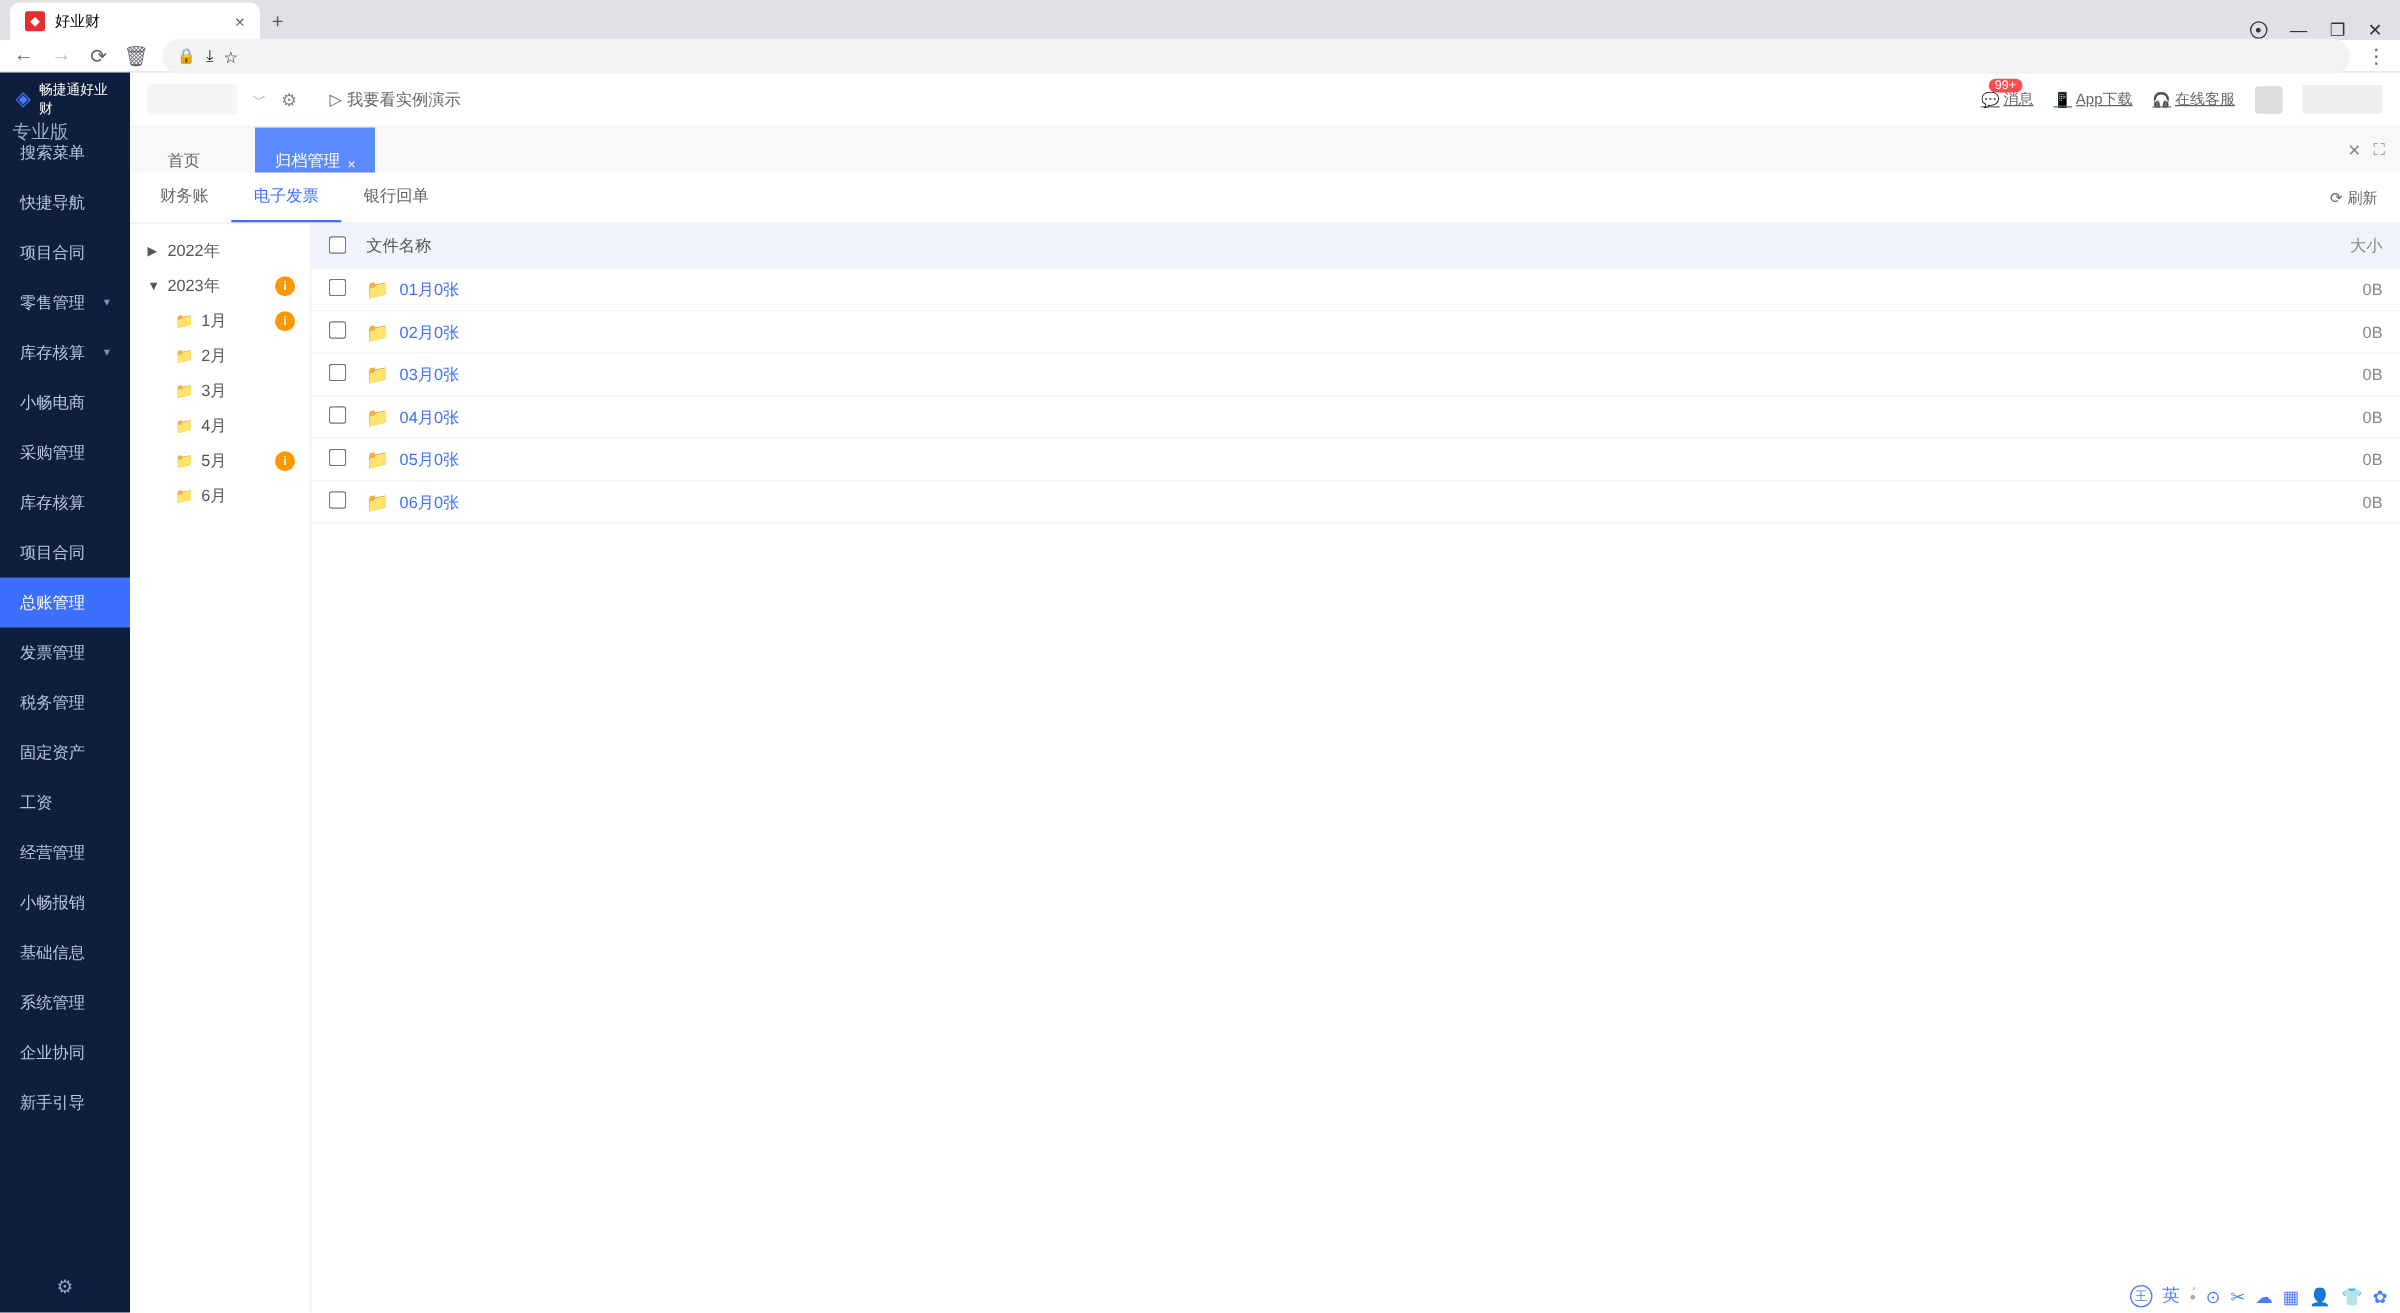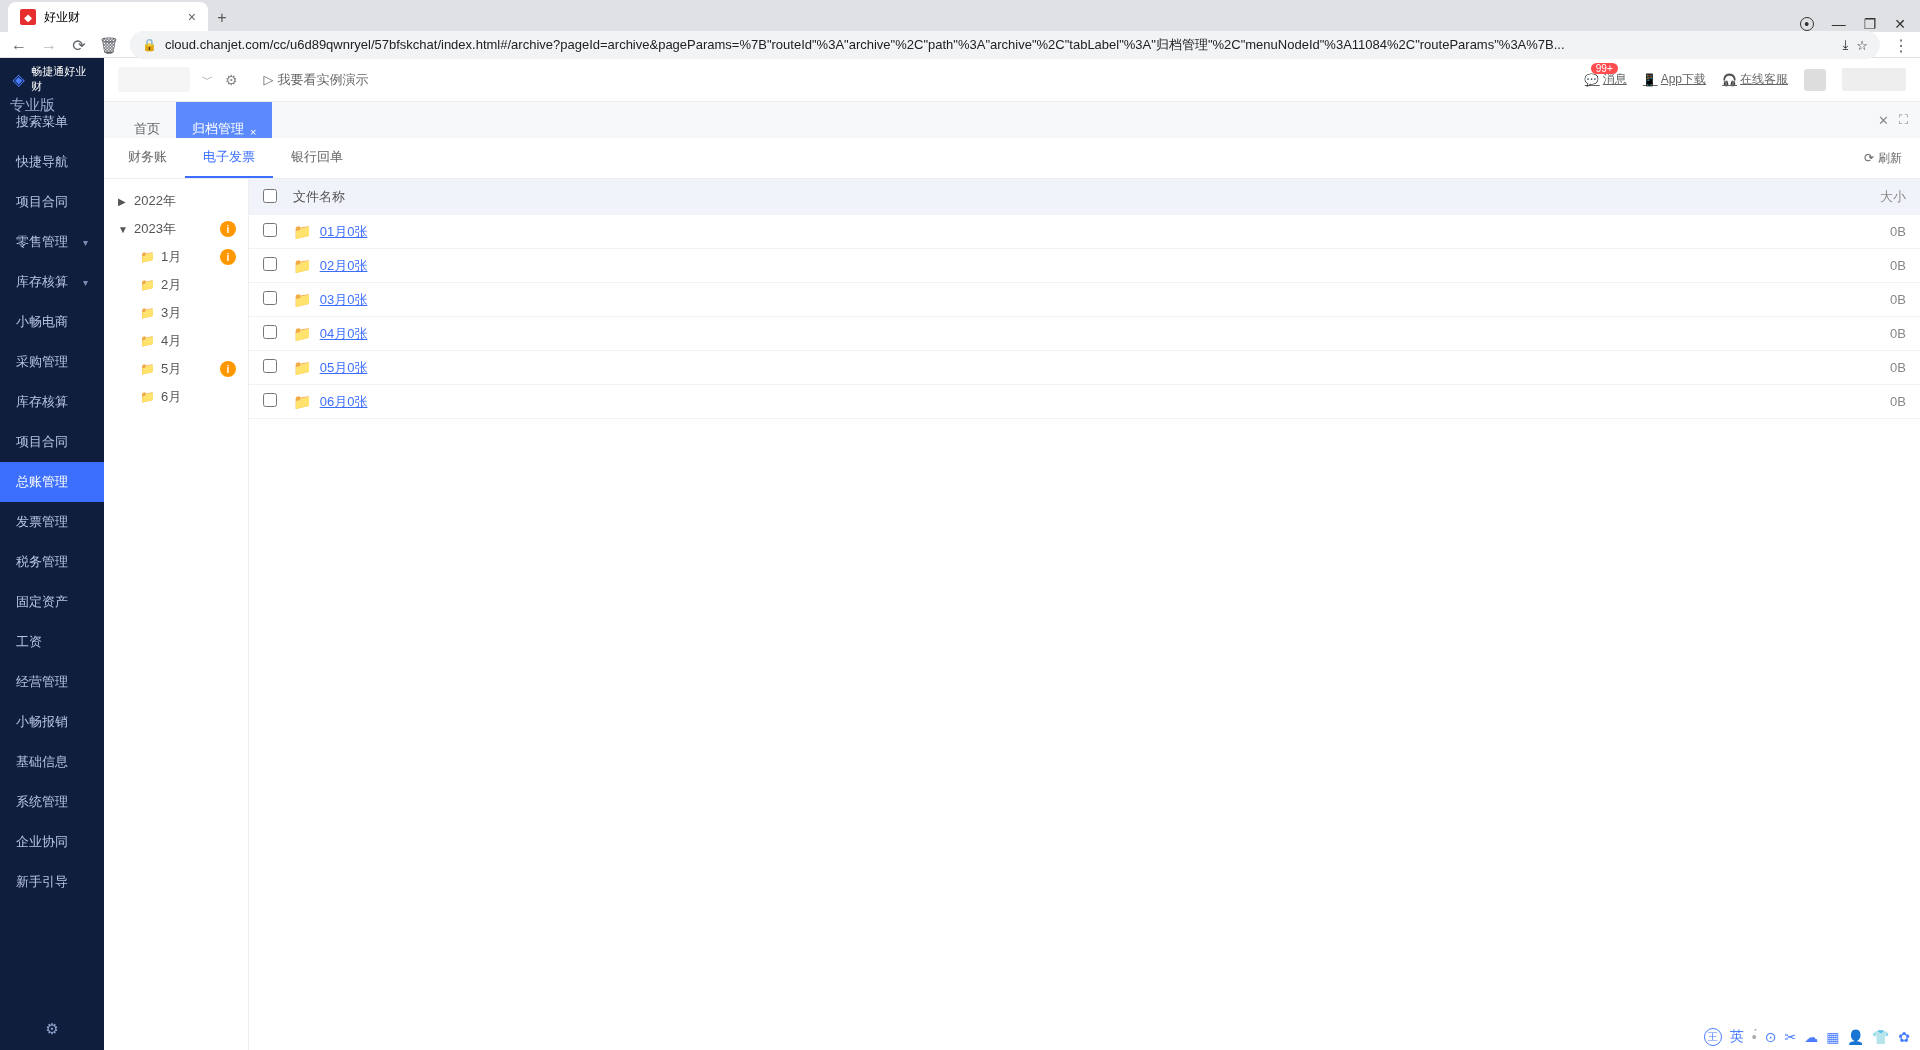--- a/index.html
+++ b/index.html
@@ -42,21 +42,21 @@
 .logo-mark { width: 18px; height: 18px; display: inline-flex; align-items: center; justify-content: center; color: #4a7dff; font-size: 16px; }
 .logo-sub { font-size: 15px; color: #9aa8c9; margin-top: 2px; }
 .side-item { height: 40px; display: flex; align-items: center; padding: 0 16px; cursor: pointer; justify-content: space-between; }
 .side-item.active { background: #3d6fff; color: #fff; }
 .side-item .chev { font-size: 10px; color: #7a8db5; }
 .side-bottom { margin-top: auto; text-align: center; padding: 12px; color: #8fa3cc; font-size: 15px; }
 
 
 .page-tabs { height: 36px; display: flex; align-items: center; background: #f7f8fa; margin-left: 104px; padding-left: 14px; gap: 0; }
 .page-tab { padding: 0 16px; height: 36px; display: flex; align-items: flex-end; font-size: 13px; color: #666; gap: 6px; }
-.page-tab.active { background: #5b8aff; color: #fff; }
+.page-tab.active { background: #5b8aff; color: #fff; margin-left: 28px; }
 .page-tab-close { font-size: 11px; }
 .page-tabs-right { margin-left: auto; display: flex; align-items: center; gap: 10px; padding-right: 12px; color: #888; }
 
 
 .content { margin-left: 104px; height: calc(100% - 80px); display: flex; flex-direction: column; }
 
 .sub-tabs { height: 40px; display: flex; align-items: center; padding: 0 6px; }
 .sub-tab { padding: 0 18px; height: 40px; display: flex; align-items: center; font-size: 13px; color: #666; border-bottom: 2px solid transparent; }
 .sub-tab.active { color: #3d6fff; border-bottom-color: #3d6fff; }
 .refresh-btn { margin-left: auto; display: flex; align-items: center; gap: 4px; color: #666; font-size: 12px; padding-right: 12px; }
@@ -72,21 +72,21 @@
 .badge-i { width: 16px; height: 16px; background: #ff9800; color: #fff; border-radius: 50%; display: inline-flex; align-items: center; justify-content: center; font-size: 10px; font-weight: bold; margin-left: auto; margin-right: 12px; }
 
 
 .file-area { flex: 1; display: flex; flex-direction: column; }
 .file-header { height: 36px; background: #f0f3fa; display: flex; align-items: center; padding: 0 14px; font-size: 13px; color: #555; }
 .file-row { height: 34px; display: flex; align-items: center; padding: 0 14px; border-bottom: 1px solid #f2f2f2; font-size: 13px; }
 .col-check { width: 30px; }
 .col-check input { width: 14px; height: 14px; }
 .col-name { flex: 1; display: flex; align-items: center; gap: 8px; }
 .folder-icon { color: #f5b942; font-size: 15px; }
-.file-link { color: #3d6fff; text-decoration: underline; }
+.file-link { color: #3d6fff; }
 .col-size { width: 60px; text-align: right; color: #888; }
 
 
 .ime-tray { position: fixed; bottom: 4px; right: 10px; display: flex; gap: 8px; align-items: center; font-size: 14px; color: #4a7dff; }
 .ime-tray span { color: #4a7dff; }
 .ime-circle { width: 18px; height: 18px; border: 1.5px solid #4a7dff; border-radius: 50%; display: inline-flex; align-items: center; justify-content: center; font-size: 10px; }
 </style>
 </head>
 <body>
 
@@ -105,21 +105,20 @@
       <span>✕</span>
     </div>
   </div>
   <div class="addr-bar">
     <span class="nav-btn">←</span>
     <span class="nav-btn" style="color:#bbb;">→</span>
     <span class="nav-btn">⟳</span>
     <span class="nav-btn">🗑</span>
     <div class="addr-field">
       <span class="lock-icon">🔒</span>
-      <span class="url-text">cloud.chanjet.com/cc/u6d89qwnryel/57bfskchat/index.html#/archive?pageId=archive&amp;pageParams=%7B"routeId"%3A"archive"%2C"path"%3A"archive"%2C"tabLabel"%3A"归档管理"%2C"menuNodeId"%3A11084%2C"routeParams"%3A%7B...</span>
       <span>⤓</span>
       <span>☆</span>
     </div>
     <span class="nav-btn">⋮</span>
   </div>
 </div>
 
 <div class="sidebar">
   <div class="logo-area">
     <div class="logo-row">

